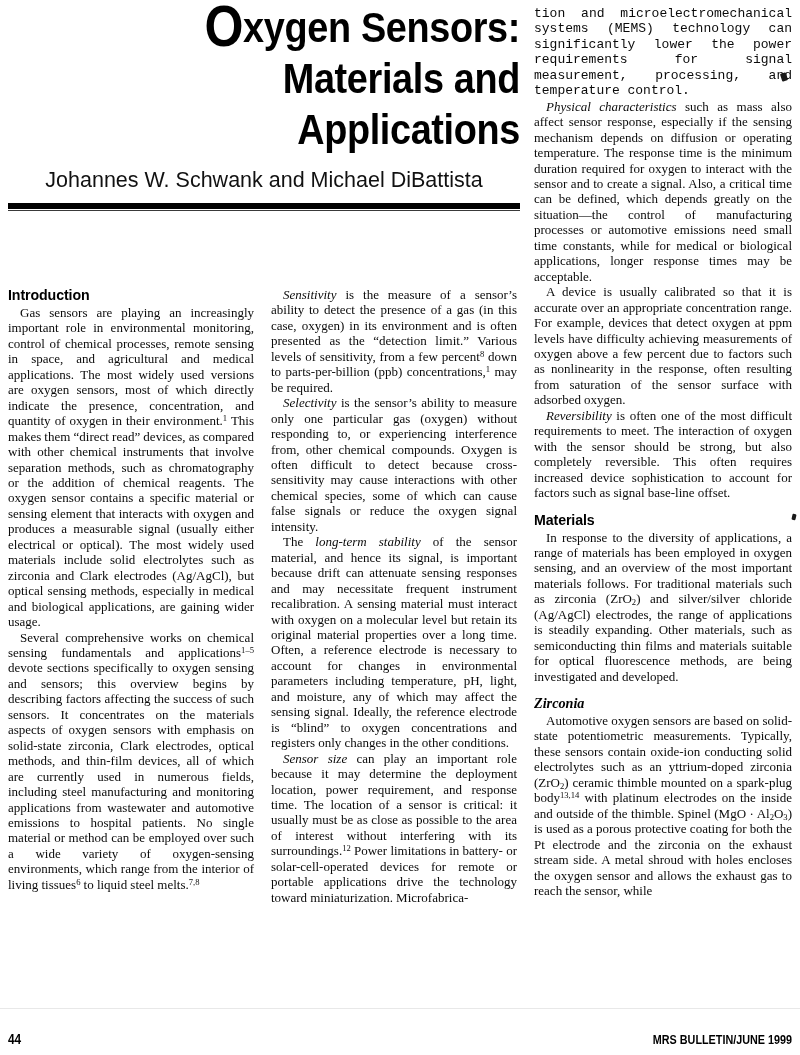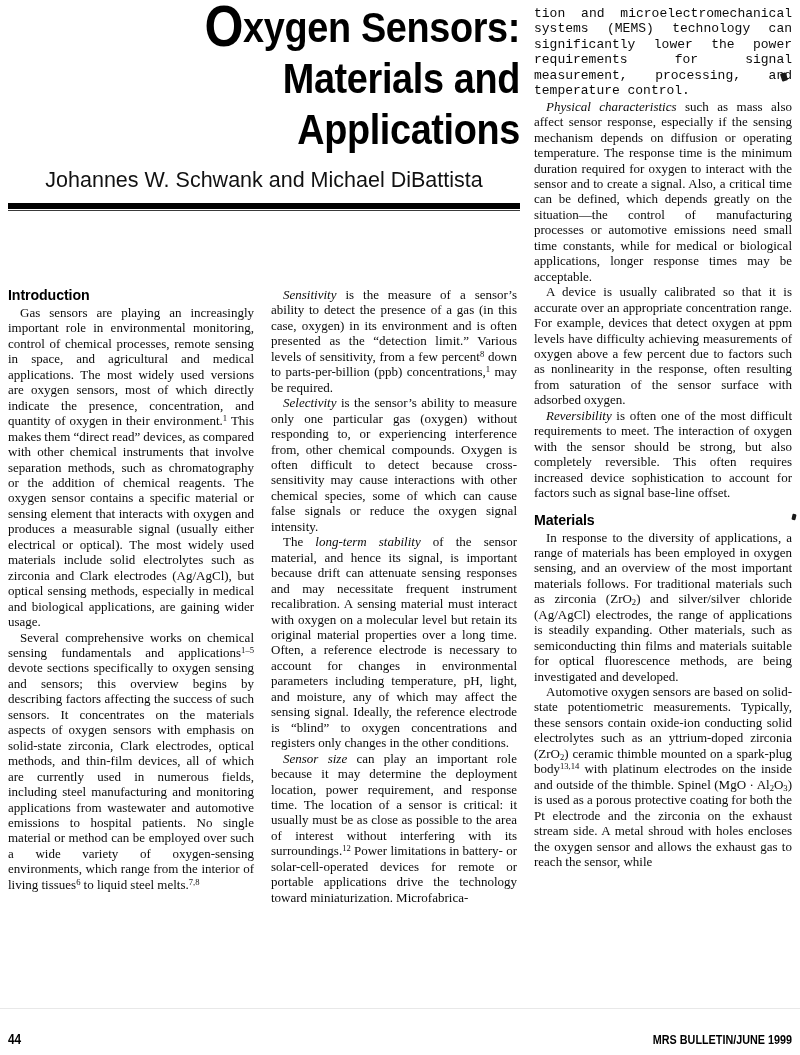--- a/index.html
+++ b/index.html
@@ -214,20 +214,21 @@
 
     <p class="body"><i>Physical characteristics</i><span> such as mass also affect sensor response, especially if the sensing mechanism depends on diffusion or operating temperature. The response time is the minimum duration required for oxygen to interact with the sensor and to create a signal. Also, a critical time can be defined, which depends greatly on the situation—the control of manufacturing processes or automotive emissions need small time constants, while for medical or biological applications, longer response times may be acceptable.</span></p>
 
     <p class="body">A device is usually calibrated so that it is accurate over an appropriate concentration range. For example, devices that detect oxygen at ppm levels have difficulty achieving measurements of oxygen above a few percent due to factors such as nonlinearity in the response, often resulting from saturation of the sensor surface with adsorbed oxygen.</p>
 
     <p class="body"><i>Reversibility</i><span> is often one of the most difficult requirements to meet. The interaction of oxygen with the sensor should be strong, but also completely reversible. This often requires increased device sophistication to account for factors such as signal base-line offset.</span></p>
 
     <div class="sec-head">Materials</div>
     <p class="body"><span>In response to the diversity of applications, a range of materials has been employed in oxygen sensing, and an overview of the most important materials follows. For traditional materials such as zirconia (ZrO</span><sub>2</sub><span>) and silver/silver chloride (Ag/AgCl) electrodes, the range of applications is steadily expanding. Other materials, such as semiconducting thin films and materials suitable for optical fluorescence methods, are being investigated and developed.</span></p>
 
+    <div class="sub-head">Zirconia</div>
     <p class="body"><span>Automotive oxygen sensors are based on solid-state potentiometric measurements. Typically, these sensors contain oxide-ion conducting solid electrolytes such as an yttrium-doped zirconia (ZrO</span><sub>2</sub><span>) ceramic thimble mounted on a spark-plug body</span><sup>13,14</sup><span> with platinum electrodes on the inside and outside of the thimble. Spinel (MgO · Al</span><sub>2</sub><span>O</span><sub>3</sub><span>) is used as a porous protective coating for both the Pt electrode and the zirconia on the exhaust stream side. A metal shroud with holes encloses the oxygen sensor and allows the exhaust gas to reach the sensor, while</span></p>
   </div>
 
   <div class="folio">44</div>
   <div class="running-foot">MRS BULLETIN/JUNE 1999</div>
 
   <div class="artifact a1"></div>
   <div class="artifact a2"></div>
   <div class="artifact a3"></div>
 

